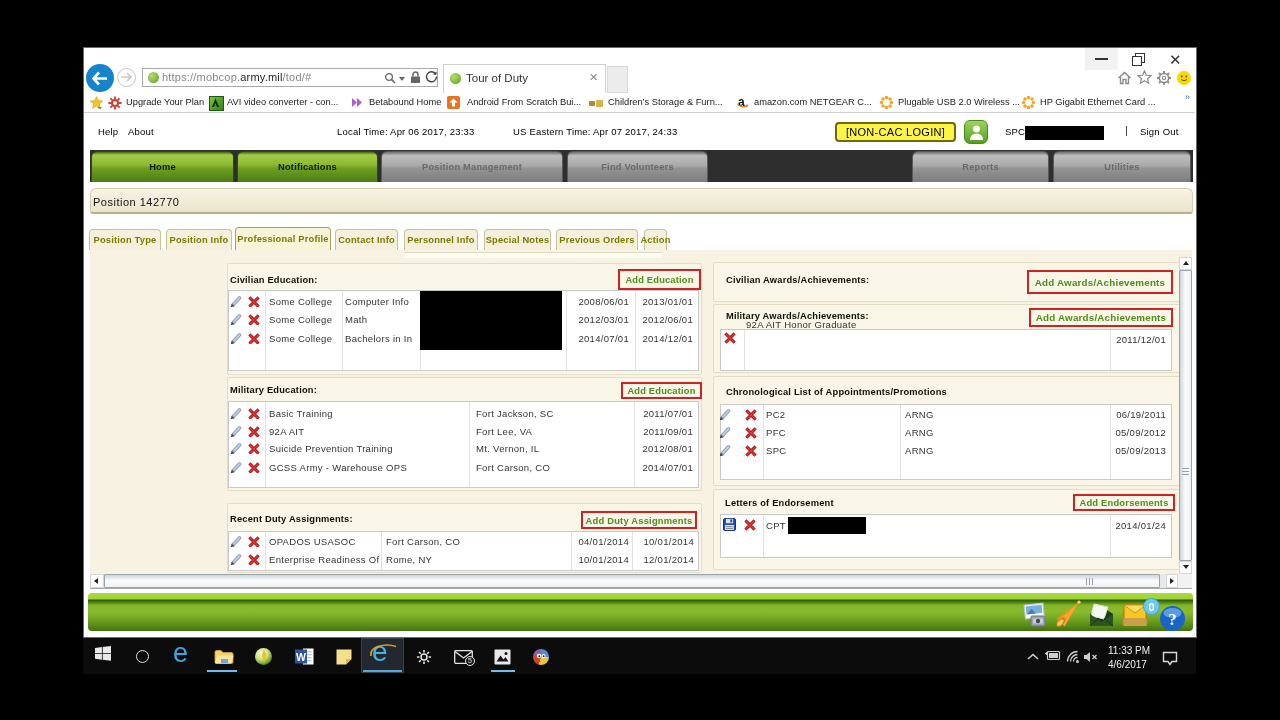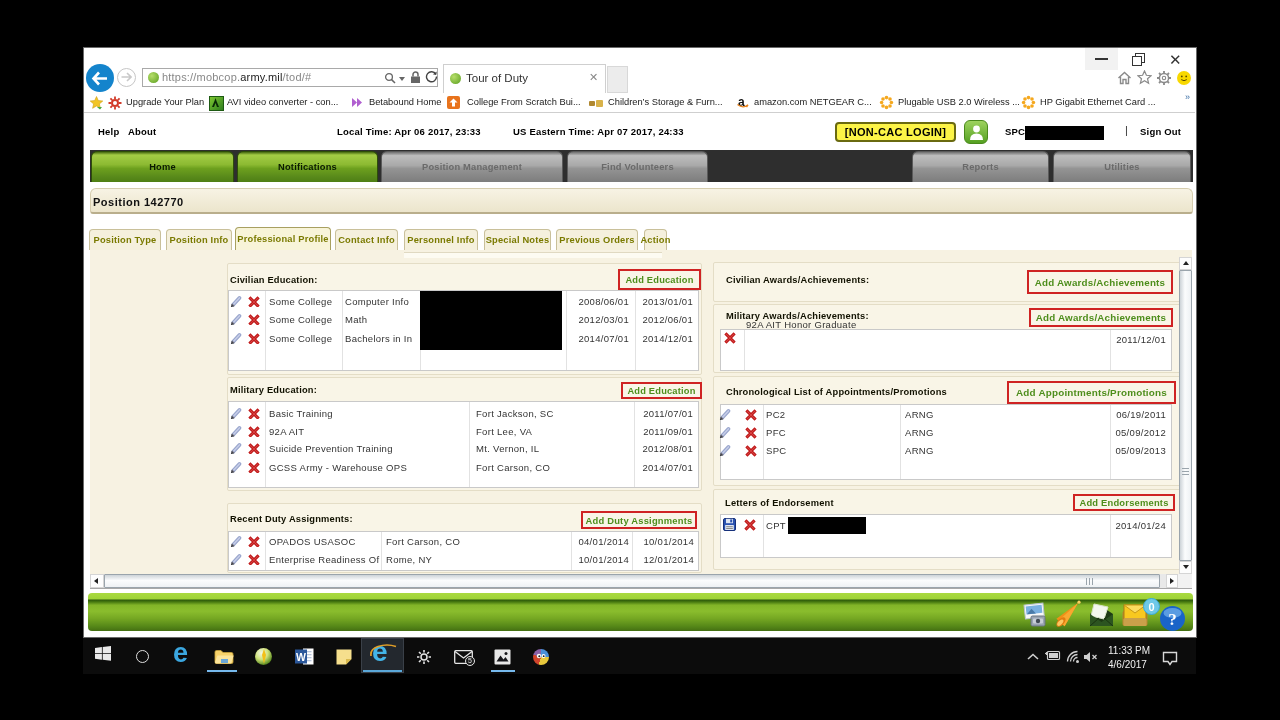--- a/index.html
+++ b/index.html
@@ -1,19 +1,19 @@
 <!DOCTYPE html>
 <html><head>
 <meta charset="utf-8">
 <style>
 html,body{margin:0;padding:0;background:#000;width:1280px;height:720px;overflow:hidden;font-family:"Liberation Sans",sans-serif}
 .abs{position:absolute}
 #canvas{position:absolute;left:0;top:0;width:1280px;height:720px;background:#000}
 #win{position:absolute;left:83px;top:47px;width:1114px;height:591px;background:#fff;border:1px solid #6a6a6a;box-sizing:border-box}
-.b{font-weight:bold}
+.b{font-weight:normal}
 .tbl{position:absolute;background:#fff;border:1px solid #c9c9c9}
 .vd{position:absolute;top:0;bottom:0;width:1px;background:#e2e2e2}
 .cell{position:absolute;font-size:9.5px;color:#333;letter-spacing:.3px;white-space:nowrap}
 .hdr{position:absolute;font-size:9.3px;color:#111100;font-weight:bold;letter-spacing:.2px;white-space:nowrap}
 .addbtn{position:absolute;border:2px solid #cf2323;color:#4e8e1c;font-weight:bold;font-size:9.8px;letter-spacing:.2px;display:flex;align-items:center;justify-content:center;white-space:nowrap;box-sizing:border-box}
 .redact{position:absolute;background:#000}
 .navtab{position:absolute;top:151px;height:31px;border-radius:6px 6px 0 0;display:flex;align-items:center;justify-content:center;font-size:9.3px;font-weight:bold;letter-spacing:.2px;box-sizing:border-box}
 .gtab{background:linear-gradient(180deg,#44660f 0,#a3cc45 10%,#8cba32 42%,#6da01e 55%,#57881a 85%,#4e7f13 100%);color:#0a1a00;border:1px solid #2e4e08;border-bottom:none}
 .greytab{background:linear-gradient(180deg,#6e6e6e 0,#bdbdbd 12%,#a9a9a9 45%,#949494 55%,#7d7d7d 100%);color:#6a6a6a;border:1px solid #5a5a5a;border-bottom:none}
 .acttab{background:linear-gradient(180deg,#2f6a0a 0,#5aa51d 15%,#4c9714 60%,#41890f 100%);color:#fff;border:1px solid #2e5a08;border-bottom:none}
@@ -117,21 +117,21 @@
 <div class="abs" style="left:227px;top:97px;font-size:9.3px;color:#1a1a1a">AVI video converter - con...</div>
 <svg class="abs" style="left:351px;top:97px" width="13" height="11" viewBox="0 0 13 11">
       <path d="M1 1 L6 5.5 L1 10 Z" fill="#b05fd0"></path>
       <path d="M6 1 L11 5.5 L6 10 Z" fill="#b05fd0"></path>
     </svg>
 <div class="abs" style="left:369px;top:97px;font-size:9.3px;color:#1a1a1a">Betabound Home</div>
 <div class="abs" style="left:447px;top:96px;width:13px;height:13px;background:#e8731c;border-radius:2px"></div>
 <svg class="abs" style="left:449px;top:98px" width="9" height="9" viewBox="0 0 9 9">
       <path d="M4.5 0.5 L8.5 4.5 L6 4.5 L6 8.5 L3 8.5 L3 4.5 L0.5 4.5 Z" fill="#fff"></path>
     </svg>
-<div class="abs" style="left:467px;top:97px;font-size:9.3px;color:#1a1a1a">College From Scratch Bui...</div>
+<div class="abs" style="left:467px;top:97px;font-size:9.3px;color:#1a1a1a">Android From Scratch Bui...</div>
 <svg class="abs" style="left:589px;top:99px" width="14" height="9" viewBox="0 0 14 9">
       <rect x="0" y="2" width="6" height="5" rx="1" fill="#b08830"></rect>
       <rect x="7" y="1" width="7" height="7" rx="1" fill="#d8b24a"></rect>
     </svg>
 <div class="abs" style="left:608px;top:97px;font-size:9.3px;color:#1a1a1a">Children’s Storage &amp; Furn...</div>
 <div class="abs" style="left:738px;top:95px;font-size:12px;font-weight:bold;color:#111">a</div>
 <svg class="abs" style="left:737px;top:104px" width="12" height="5" viewBox="0 0 12 5">
       <path d="M0.5 0.5 Q6 5 11 0.8 L9.5 3.2" stroke="#e8821c" stroke-width="1.3" fill="none"></path>
     </svg>
 <div class="abs" style="left:754px;top:97px;font-size:9.3px;color:#1a1a1a">amazon.com NETGEAR C...</div>
@@ -210,21 +210,20 @@
 <div class="hdr" style="left:726px;top:275px">Civilian Awards/Achievements:</div>
 <div class="hdr" style="left:726px;top:311px">Military Awards/Achievements:</div>
 <div class="hdr" style="left:726px;top:387px">Chronological List of Appointments/Promotions</div>
 <div class="hdr" style="left:725px;top:498px">Letters of Endorsement</div>
 
 <div class="addbtn" style="left:618px;top:269px;width:83px;height:21px;font-size:9.3px">Add Education</div>
 <div class="addbtn" style="left:621px;top:382px;width:81px;height:17px;font-size:9.3px">Add Education</div>
 <div class="addbtn" style="left:581px;top:511px;width:116px;height:18px;font-size:9.4px">Add Duty Assignments</div>
 <div class="addbtn" style="left:1027px;top:270px;width:146px;height:24px">Add Awards/Achievements</div>
 <div class="addbtn" style="left:1029px;top:308px;width:144px;height:19px">Add Awards/Achievements</div>
-<div class="addbtn" style="left:1007px;top:381px;width:169px;height:23px;font-size:9.9px">Add Appointments/Promotions</div>
 <div class="addbtn" style="left:1073px;top:494px;width:102px;height:17px;font-size:9.4px">Add Endorsements</div>
 
 <div class="tbl" style="left:228px;top:290px;width:469px;height:79px">
 <div class="vd" style="left:36px"></div>
       <div class="vd" style="left:113px"></div>
       <div class="vd" style="left:191px"></div>
       <div class="vd" style="left:337px"></div>
       <div class="vd" style="left:406px"></div>
 </div>
 <svg class="abs" style="left:230px;top:295px" width="12" height="12">

